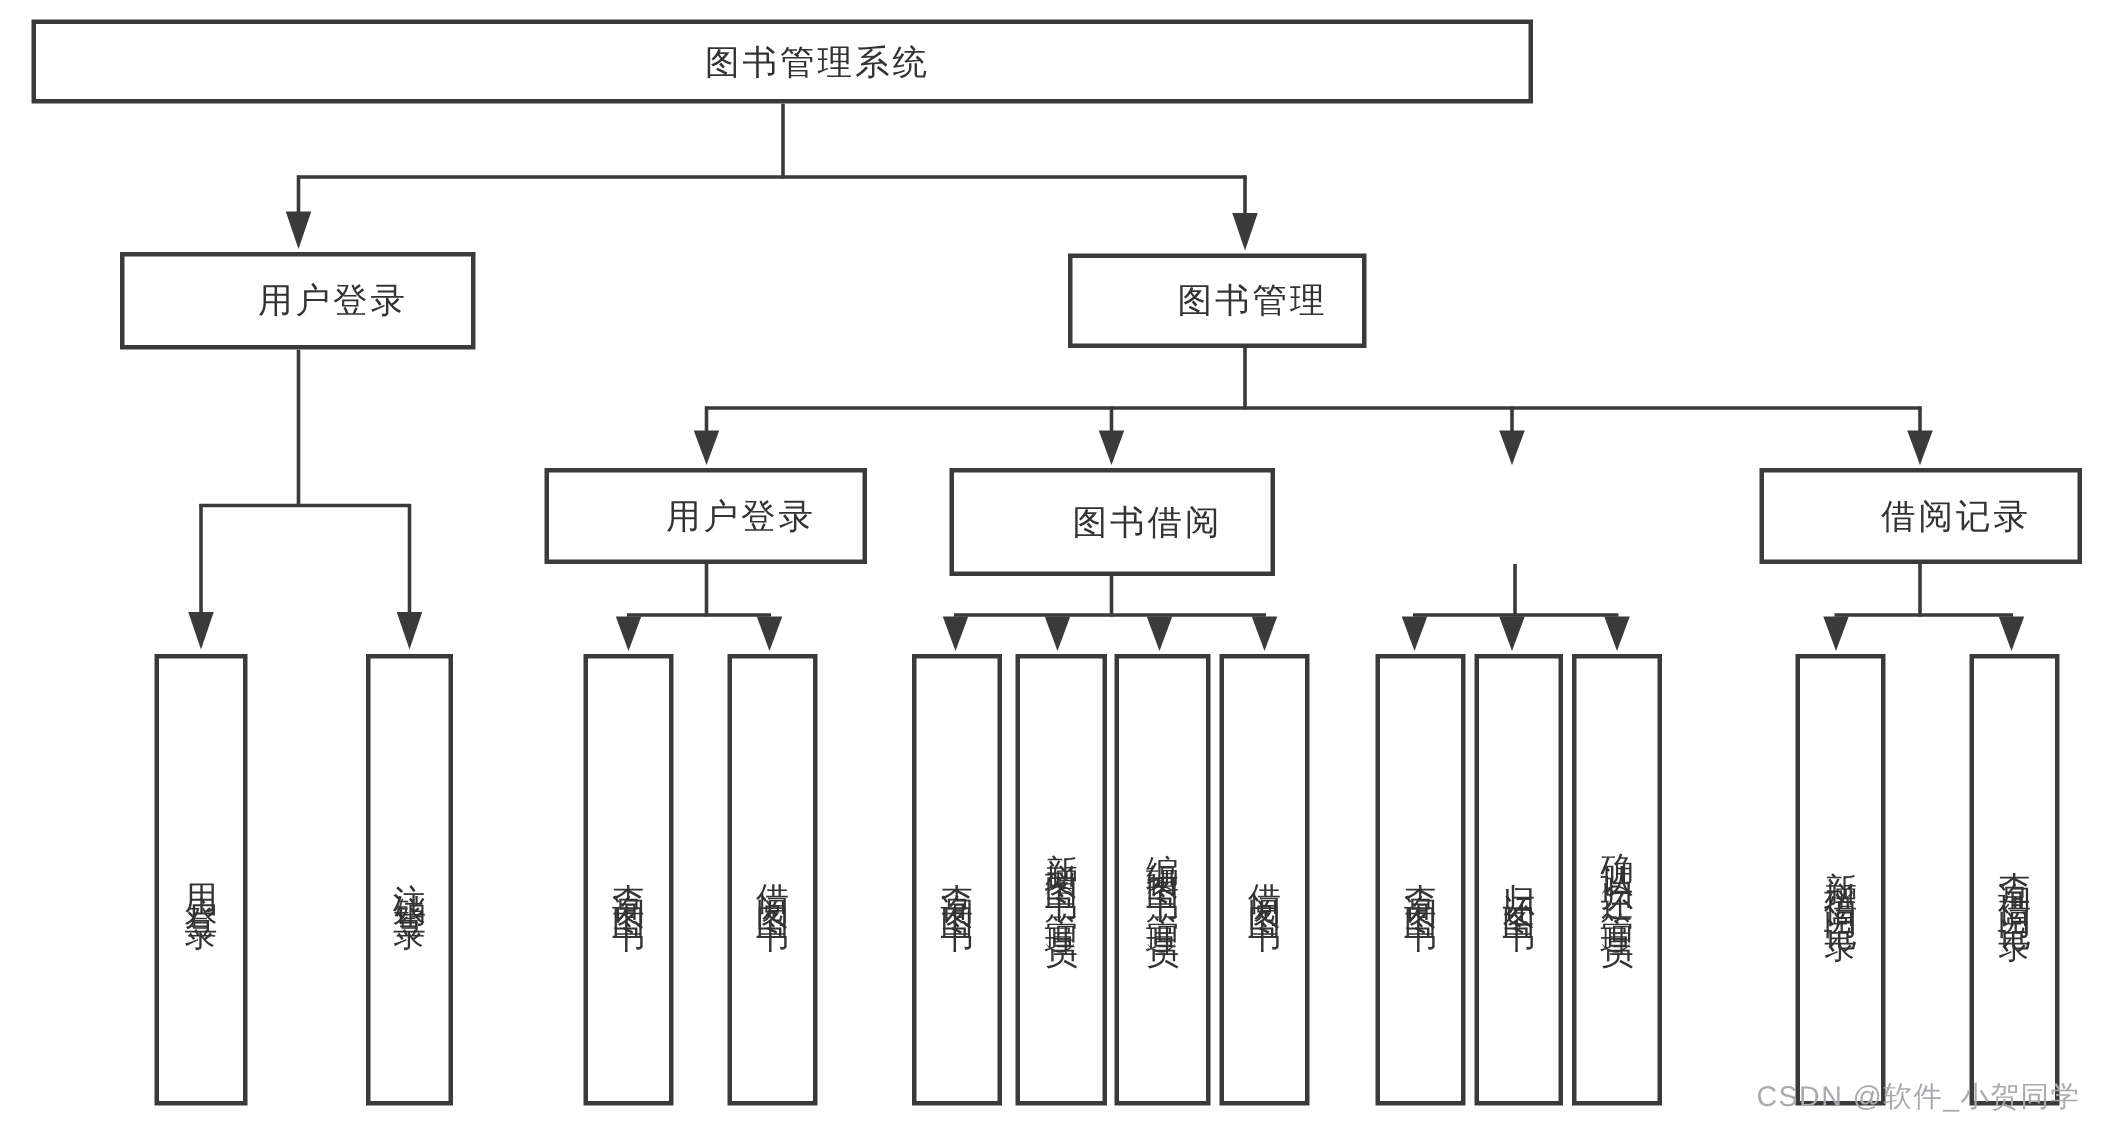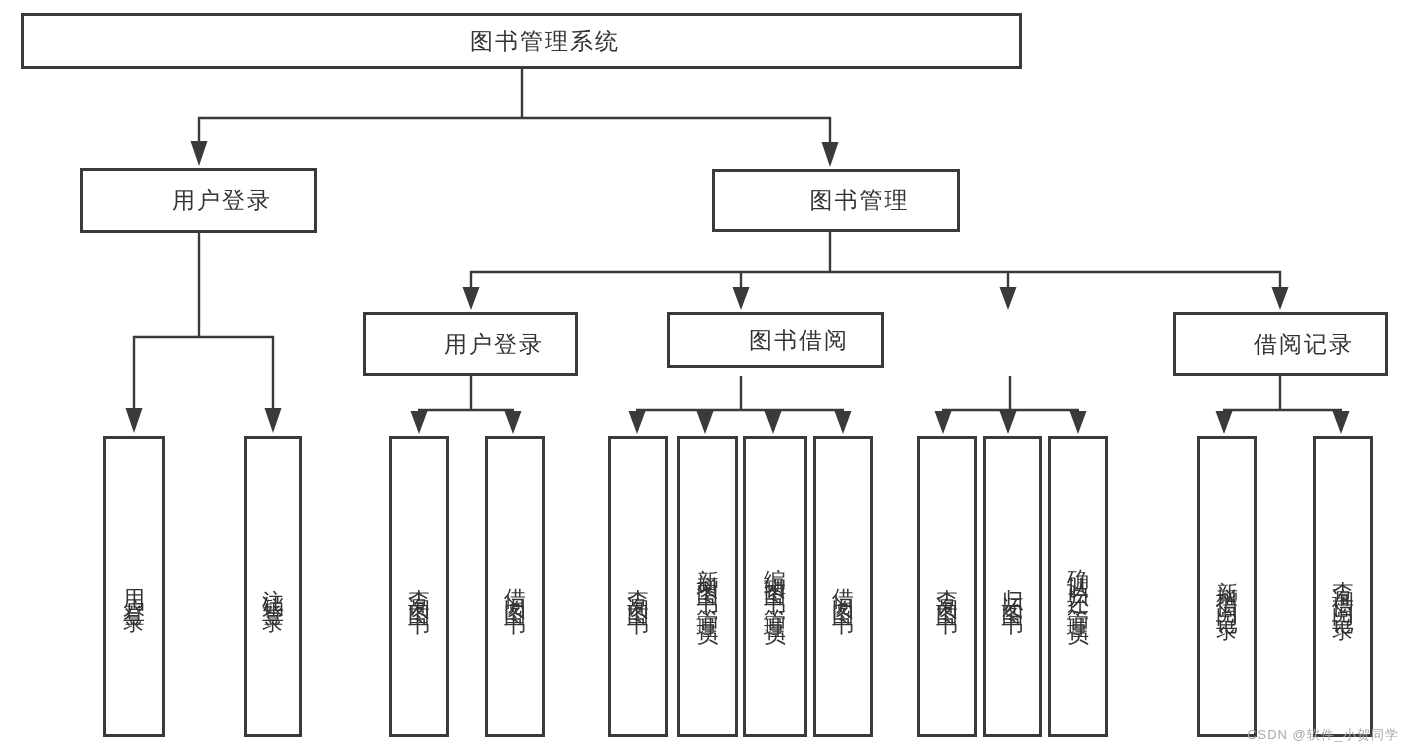--- a/index.html
+++ b/index.html
@@ -47,23 +47,23 @@
     justify-content: center;
     color: #333333;
     font-size: 22px;
     writing-mode: vertical-rl;
     text-orientation: mixed;
     letter-spacing: 8px;
     overflow: hidden;
   }
   .watermark {
     position: absolute;
-    right: 6px;
+    right: 18px;
     bottom: 3px;
-    font-size: 13px;
+    font-size: 19px;
     letter-spacing: 1px;
     color: #a9aaae;
     white-space: nowrap;
   }
 </style>
 </head>
 <body>
 
 <div class="canvas">
 
@@ -122,28 +122,28 @@
     </g>
   </svg>
 
   <div class="box" style="left:21px; top:13px; width:1001px; height:56px;">
     <span>图书管理系统</span>
   </div>
 
   <div class="box" style="left:80px; top:168px; width:237px; height:65px;">
     <span>用户登录</span>
   </div>
-  <div class="box" style="left:712px; top:169px; width:248px; height:63px;">
+  <div class="box" style="left:712px; top:169px; width:199px; height:63px;">
     <span>图书管理</span>
   </div>
 
   <div class="box" style="left:363px; top:312px; width:215px; height:64px;">
     <span>用户登录</span>
   </div>
-  <div class="box" style="left:667px; top:312px; width:217px; height:56px;font-family:Liberation Serif, serif;">
+  <div class="box" style="left:633px; top:312px; width:217px; height:72px;font-family:Liberation Serif, serif;">
     <span>图书借阅</span>
   </div>
   <div class="box" style="left:1173px; top:312px; width:215px; height:64px;">
     <span>借阅记录</span>
   </div>
 
   <div class="leaf" style="left:103px; width:62px;">
     <span>用户登录</span>
   </div>
   <div class="leaf" style="left:244px; width:58px;">

